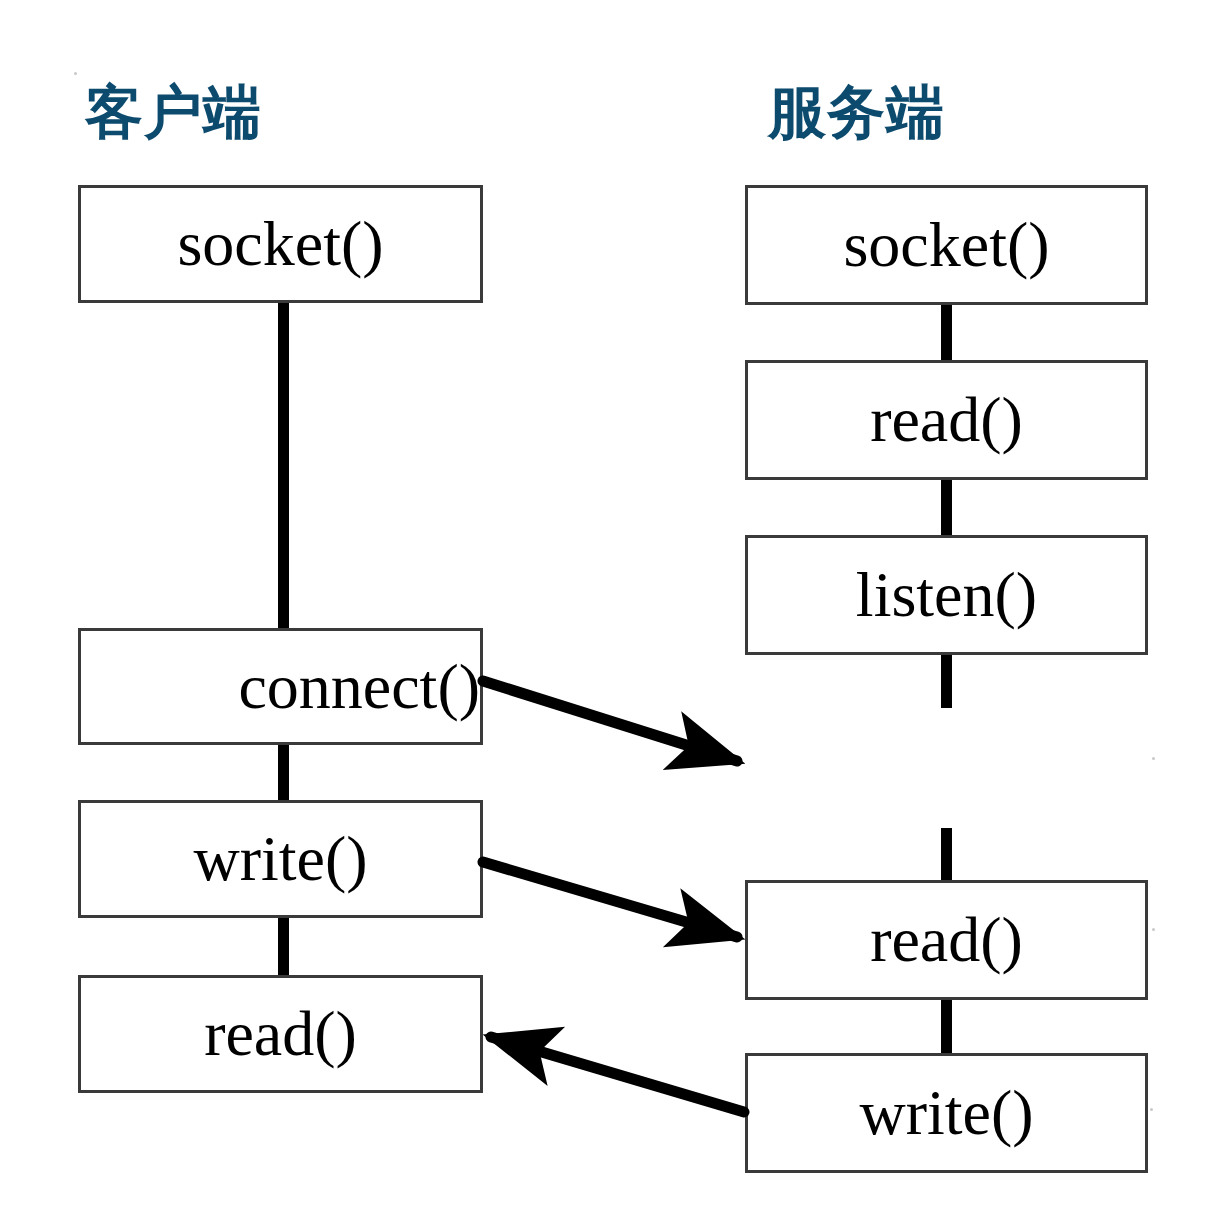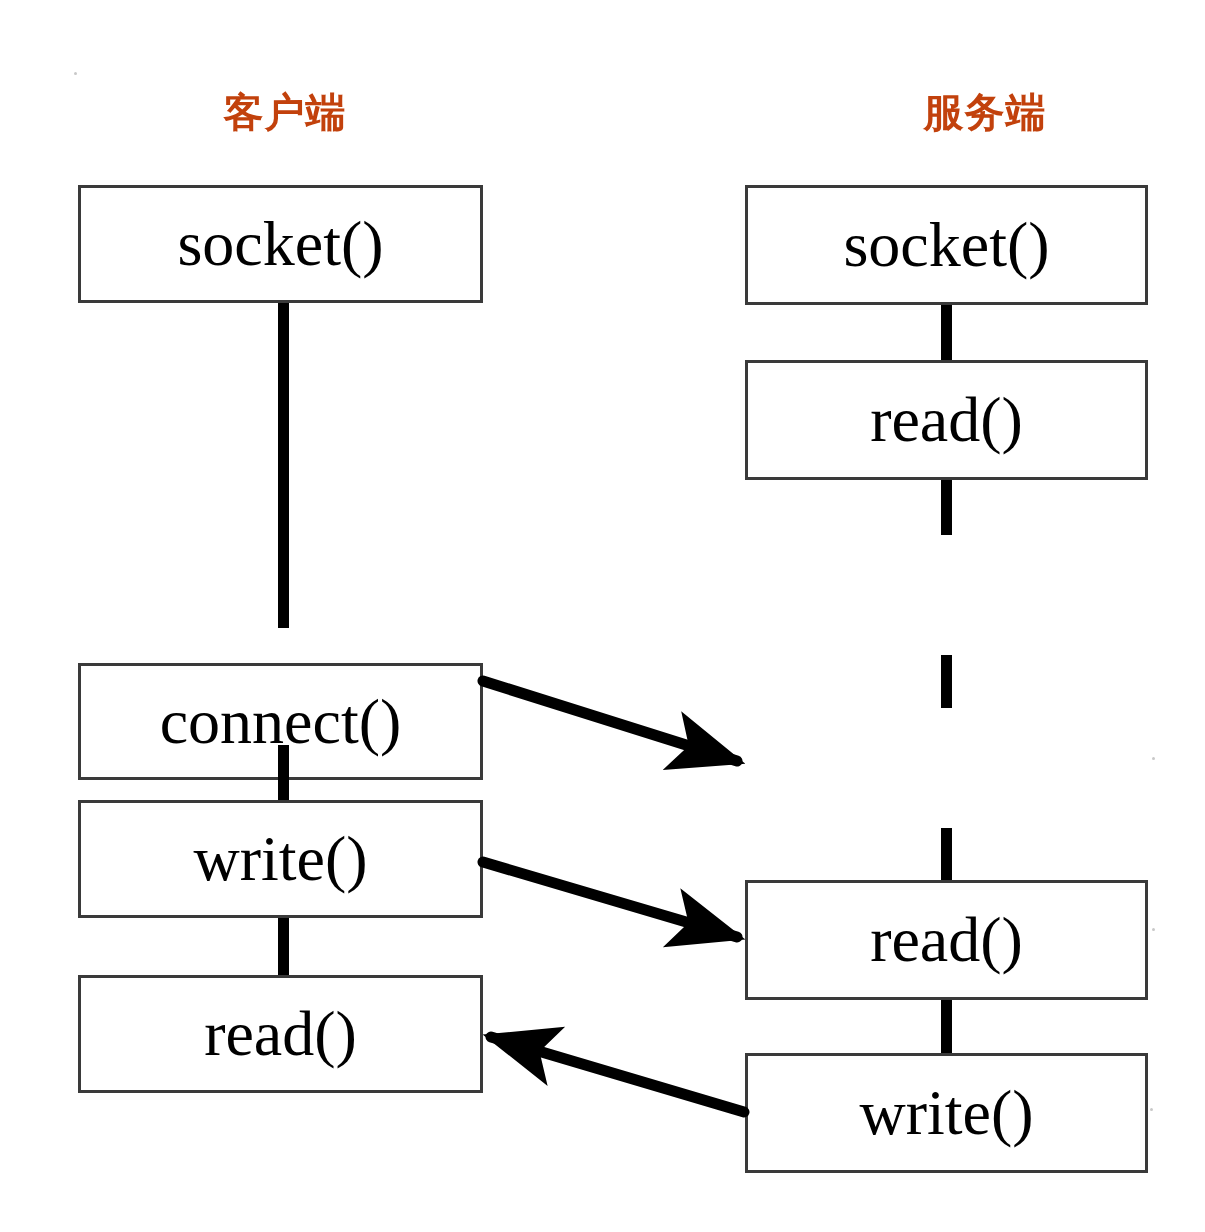--- a/index.html
+++ b/index.html
@@ -13,34 +13,33 @@
     width: 1205px;
     height: 1232px;
     background: #ffffff;
     overflow: hidden;
     font-family: "Liberation Serif", "DejaVu Serif", serif;
   }
   .col-title {
     position: absolute;
     font-family: "DejaVu Sans", "Liberation Sans", sans-serif;
     font-weight: bold;
-    font-size: 40px;
+    font-size: 58px;
     line-height: 60px;
-    color: #c2410c;
-    text-align: center;
+    color: #0c4a6e;
     white-space: nowrap;
     letter-spacing: 1px;
   }
   #client-title {
     left: 85px;
     top: 82px;
     width: 400px;
   }
   #server-title {
-    left: 785px;
+    left: 768px;
     top: 82px;
     width: 400px;
   }
   .node-box {
     position: absolute;
     box-sizing: border-box;
     border: 3px solid #3a3a3a;
     background: #ffffff;
     display: flex;
     align-items: center;
@@ -81,21 +80,21 @@
 <div id="canvas">
 
   <div class="col-title" id="client-title">客户端</div>
 
   <div class="col-title" id="server-title">服务端</div>
 
   <div class="node-box" style="left:78px; top:185px; width:405px; height:118px;">
     <span class="node-label">socket()</span>
   </div>
 
-  <div class="node-box" style="left:78px; top:663px; width:405px; height:117px;">
+  <div class="node-box" style="left:78px; top:628px; width:405px; height:117px;justify-content:flex-end;">
     <span class="node-label">connect()</span>
   </div>
 
   <div class="node-box" style="left:78px; top:800px; width:405px; height:118px;">
     <span class="node-label">write()</span>
   </div>
 
   <div class="node-box" style="left:78px; top:975px; width:405px; height:118px;">
     <span class="node-label">read()</span>
   </div>
@@ -105,20 +104,23 @@
   <div class="v-connector" style="left:278px; top:918px; height:57px;"></div>
 
   <div class="node-box" style="left:745px; top:185px; width:403px; height:120px;">
     <span class="node-label">socket()</span>
   </div>
 
   <div class="node-box" style="left:745px; top:360px; width:403px; height:120px;">
     <span class="node-label">read()</span>
   </div>
 
+  <div class="node-box" style="left:745px; top:535px; width:403px; height:120px;">
+    <span class="node-label">listen()</span>
+  </div>
 
 
   <div class="node-box" style="left:745px; top:880px; width:403px; height:120px;">
     <span class="node-label">read()</span>
   </div>
 
   <div class="node-box" style="left:745px; top:1053px; width:403px; height:120px;">
     <span class="node-label">write()</span>
   </div>
 

